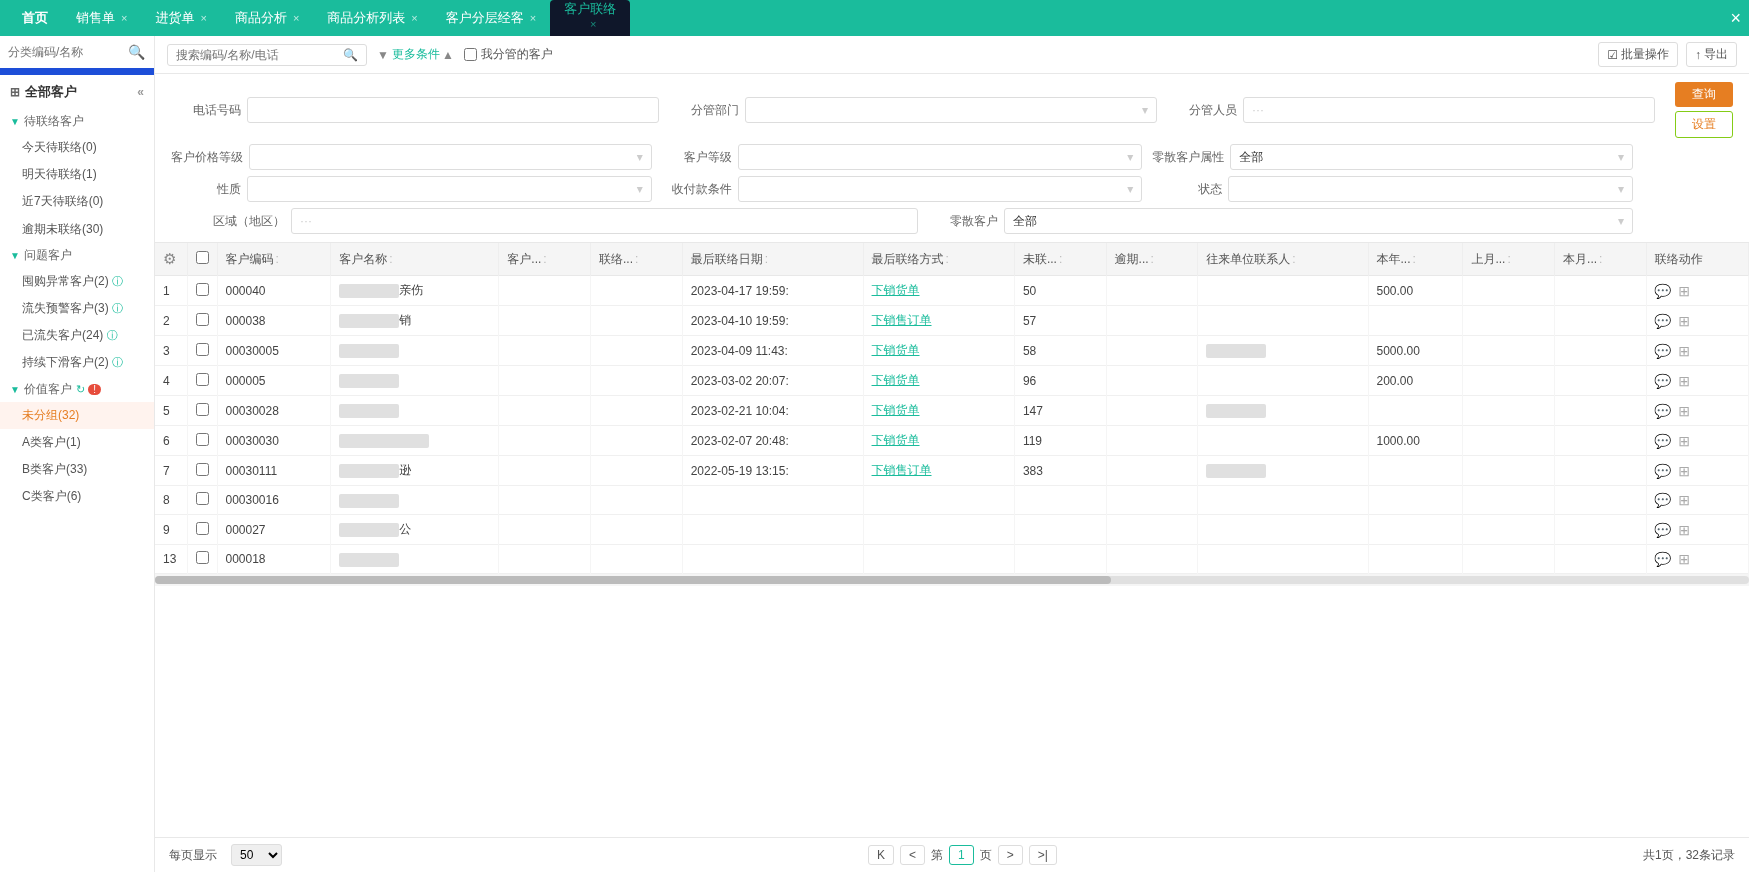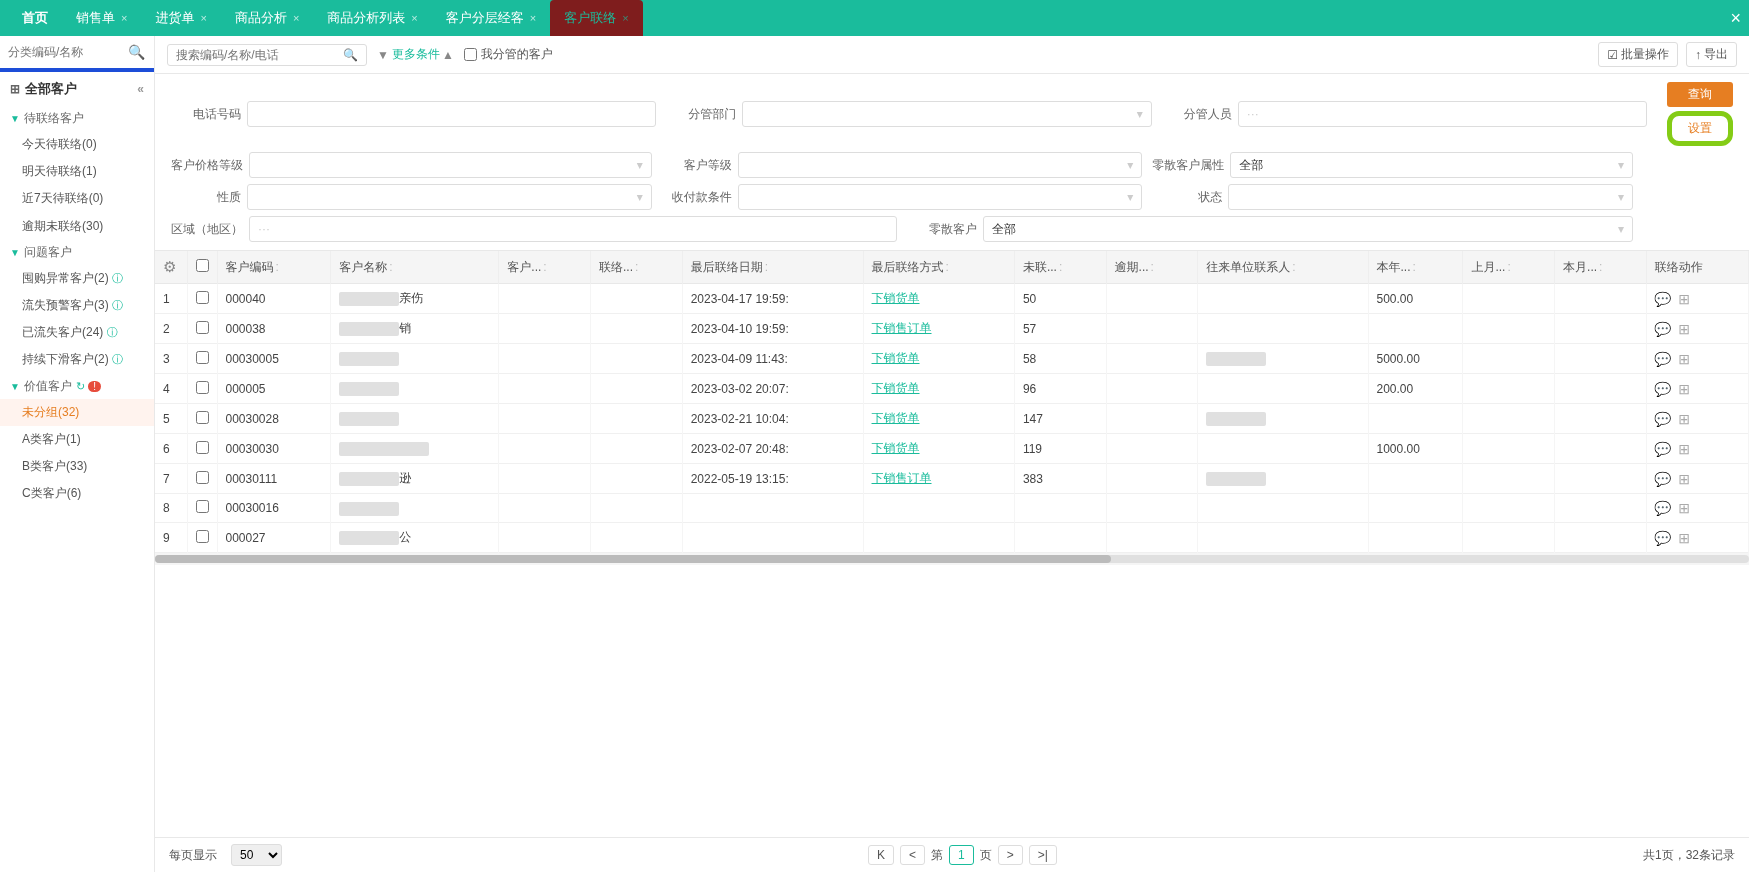--- a/index.html
+++ b/index.html
@@ -17,23 +17,24 @@
       display: flex;
       align-items: center;
       padding: 0 14px;
       height: 36px;
       color: #fff;
       cursor: pointer;
       font-size: 13px;
       white-space: nowrap;
     }
     .top-nav .tab.active {
-      background: #7f1d1d;
+      background: #0f172a;
       color: #1abc9c;
       border-radius: 4px 4px 0 0;
+      flex-direction: column;
     }
     .top-nav .tab .close-icon {
       margin-left: 6px;
       font-size: 11px;
       opacity: 0.7;
     }
     .top-nav .tab.home {
       font-weight: bold;
     }
     .top-nav-close {
@@ -57,21 +58,21 @@
       border-right: 1px solid #e8e8e8;
       display: flex;
       flex-direction: column;
       flex-shrink: 0;
       overflow-y: auto;
     }
     .sidebar-search {
       display: flex;
       align-items: center;
       padding: 8px;
-      border-bottom: 4px solid #1d4ed8;
+      border-bottom: 7px solid #1d4ed8;
     }
     .sidebar-search input {
       border: none;
       outline: none;
       font-size: 12px;
       width: 100%;
       color: #999;
     }
     .sidebar-search .search-icon {
       color: #1abc9c;
@@ -204,21 +205,21 @@
       background: #fff;
       padding: 8px 16px;
       border-bottom: 1px solid #e8e8e8;
     }
     .adv-filter-row {
       display: flex;
       align-items: center;
       gap: 10px;
       margin-bottom: 6px;
     }
-    .adv-filter-row:last-child { margin-bottom: 0; }
+    .adv-filter-row:last-child { margin-bottom: 0; margin-left: 42px; }
     .adv-filter-item {
       display: flex;
       align-items: center;
       flex: 1;
       min-width: 0;
     }
     .adv-filter-label {
       font-size: 12px;
       color: #666;
       white-space: nowrap;
@@ -250,22 +251,22 @@
       color: #fff;
       border: none;
       border-radius: 3px;
       padding: 4px 16px;
       font-size: 12px;
       cursor: pointer;
     }
     .btn-reset {
       background: #fff;
       color: #e67e22;
-      border: 5px solid #84cc16;
-      border-radius: 12px;
+      border: 1px solid #84cc16;
+      border-radius: 3px;
       padding: 4px 16px;
       font-size: 12px;
       cursor: pointer;
     }
 
     
     .table-area {
       flex: 1;
       overflow: auto;
       background: #fff;
@@ -823,20 +824,42 @@
     <td></td>
     <td></td>
     <td></td>
     <td>
       <div class="td-actions">
         <span class="action-icon">💬</span>
         <span class="action-icon">⊞</span>
       </div>
     </td>
   </tr>
+            <tr>
+    <td>13</td>
+    <td><input type="checkbox" style=""></td>
+    <td>000018</td>
+    <td><span class="blurred" style="width:55px;">&nbsp;</span></td>
+    <td></td>
+    <td></td>
+    <td></td>
+    <td></td>
+    <td></td>
+    <td></td>
+    <td></td>
+    <td></td>
+    <td></td>
+    <td></td>
+    <td>
+      <div class="td-actions">
+        <span class="action-icon">💬</span>
+        <span class="action-icon">⊞</span>
+      </div>
+    </td>
+  </tr>
           </tbody>
       </table>
 
       <div class="scroll-bar-row">
         <div class="scroll-indicator">
           <div class="scroll-thumb"></div>
         </div>
       </div>
     </div>
 

